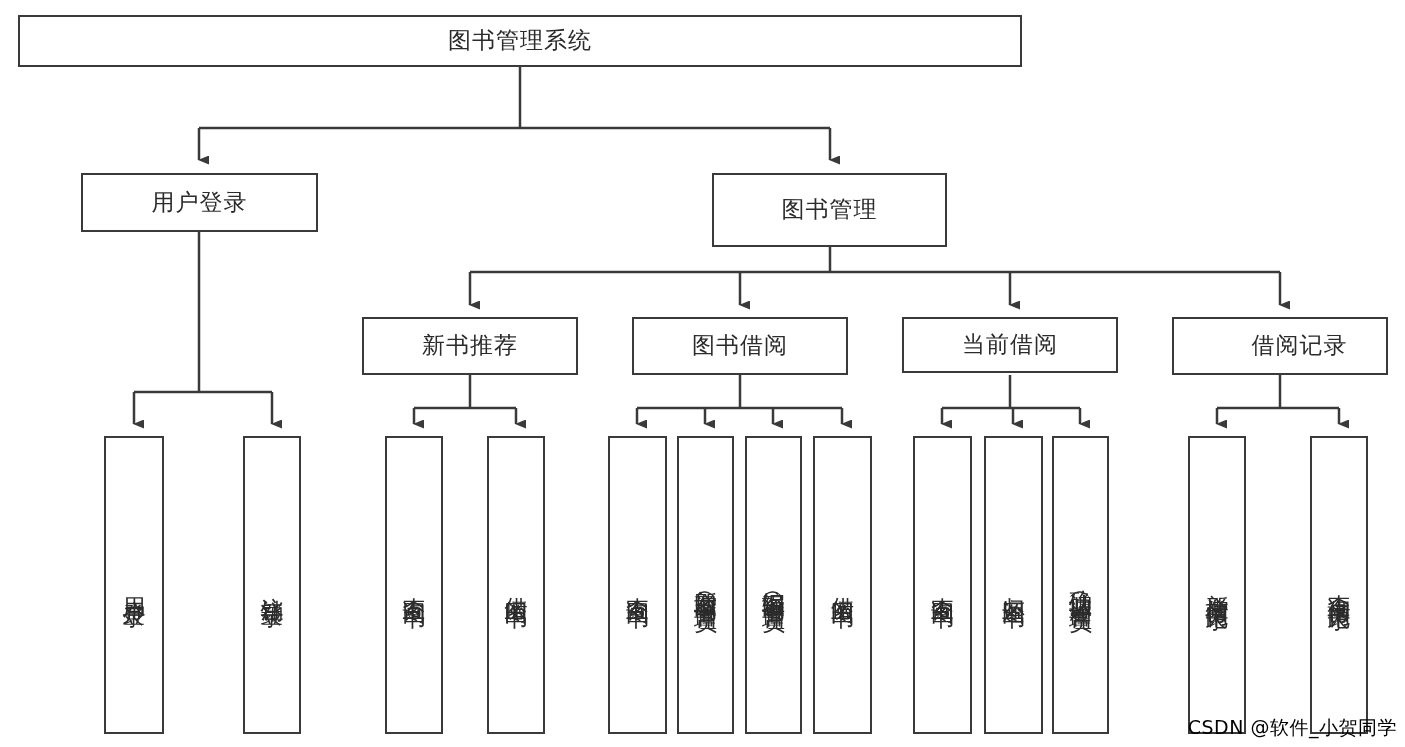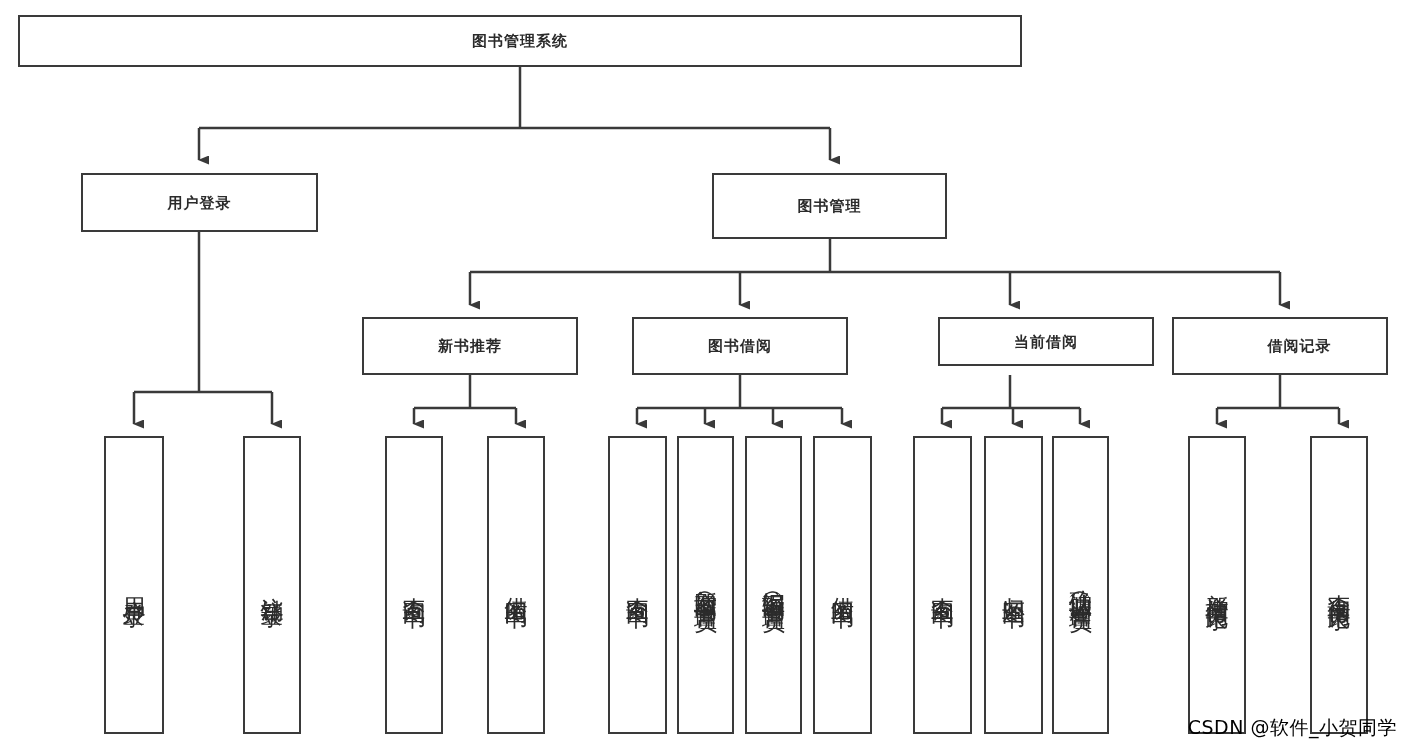--- a/index.html
+++ b/index.html
@@ -21,24 +21,23 @@
     position: absolute;
     box-sizing: border-box;
     background: #ffffff;
     border: 2.5px solid #3a3a3a;
     display: flex;
     align-items: center;
     justify-content: center;
     color: #2b2b2b;
   }
   .node.h {
-    font-size: 15px;
+    font-size: 23px;
     letter-spacing: 1px;
     line-height: 1.2;
-    font-weight: bold;
   }
   .node.v {
     writing-mode: vertical-rl;
     text-orientation: upright;
     font-size: 23px;
     letter-spacing: 3px;
     line-height: 1.25;
     padding: 4px 0;
   }
   .node.v .vtext {
@@ -123,31 +122,31 @@
     </g>
   </svg>
 
   <div class="node h root" style="left:18px; top:15px; width:1004px; height:52px;">
     <span>图书管理系统</span>
   </div>
 
   <div class="node h" style="left:81px; top:173px; width:237px; height:59px;">
     <span>用户登录</span>
   </div>
-  <div class="node h" style="left:712px; top:173px; width:235px; height:66px;">
+  <div class="node h" style="left:712px; top:173px; width:235px; height:74px;">
     <span>图书管理</span>
   </div>
 
   <div class="node h" style="left:362px; top:317px; width:216px; height:58px;">
     <span>新书推荐</span>
   </div>
   <div class="node h" style="left:632px; top:317px; width:216px; height:58px;">
     <span>图书借阅</span>
   </div>
-  <div class="node h" style="left:902px; top:317px; width:216px; height:49px;margin-left:36px;">
+  <div class="node h" style="left:902px; top:317px; width:216px; height:56px;">
     <span>当前借阅</span>
   </div>
   <div class="node h" style="left:1172px; top:317px; width:216px; height:58px;padding-left:39px;">
     <span>借阅记录</span>
   </div>
 
   <div class="node v" style="left:104px; top:436px; width:60px; height:298px;">
     <span class="vtext">用户登录</span>
   </div>
   <div class="node v" style="left:243px; top:436px; width:58px; height:298px;">

